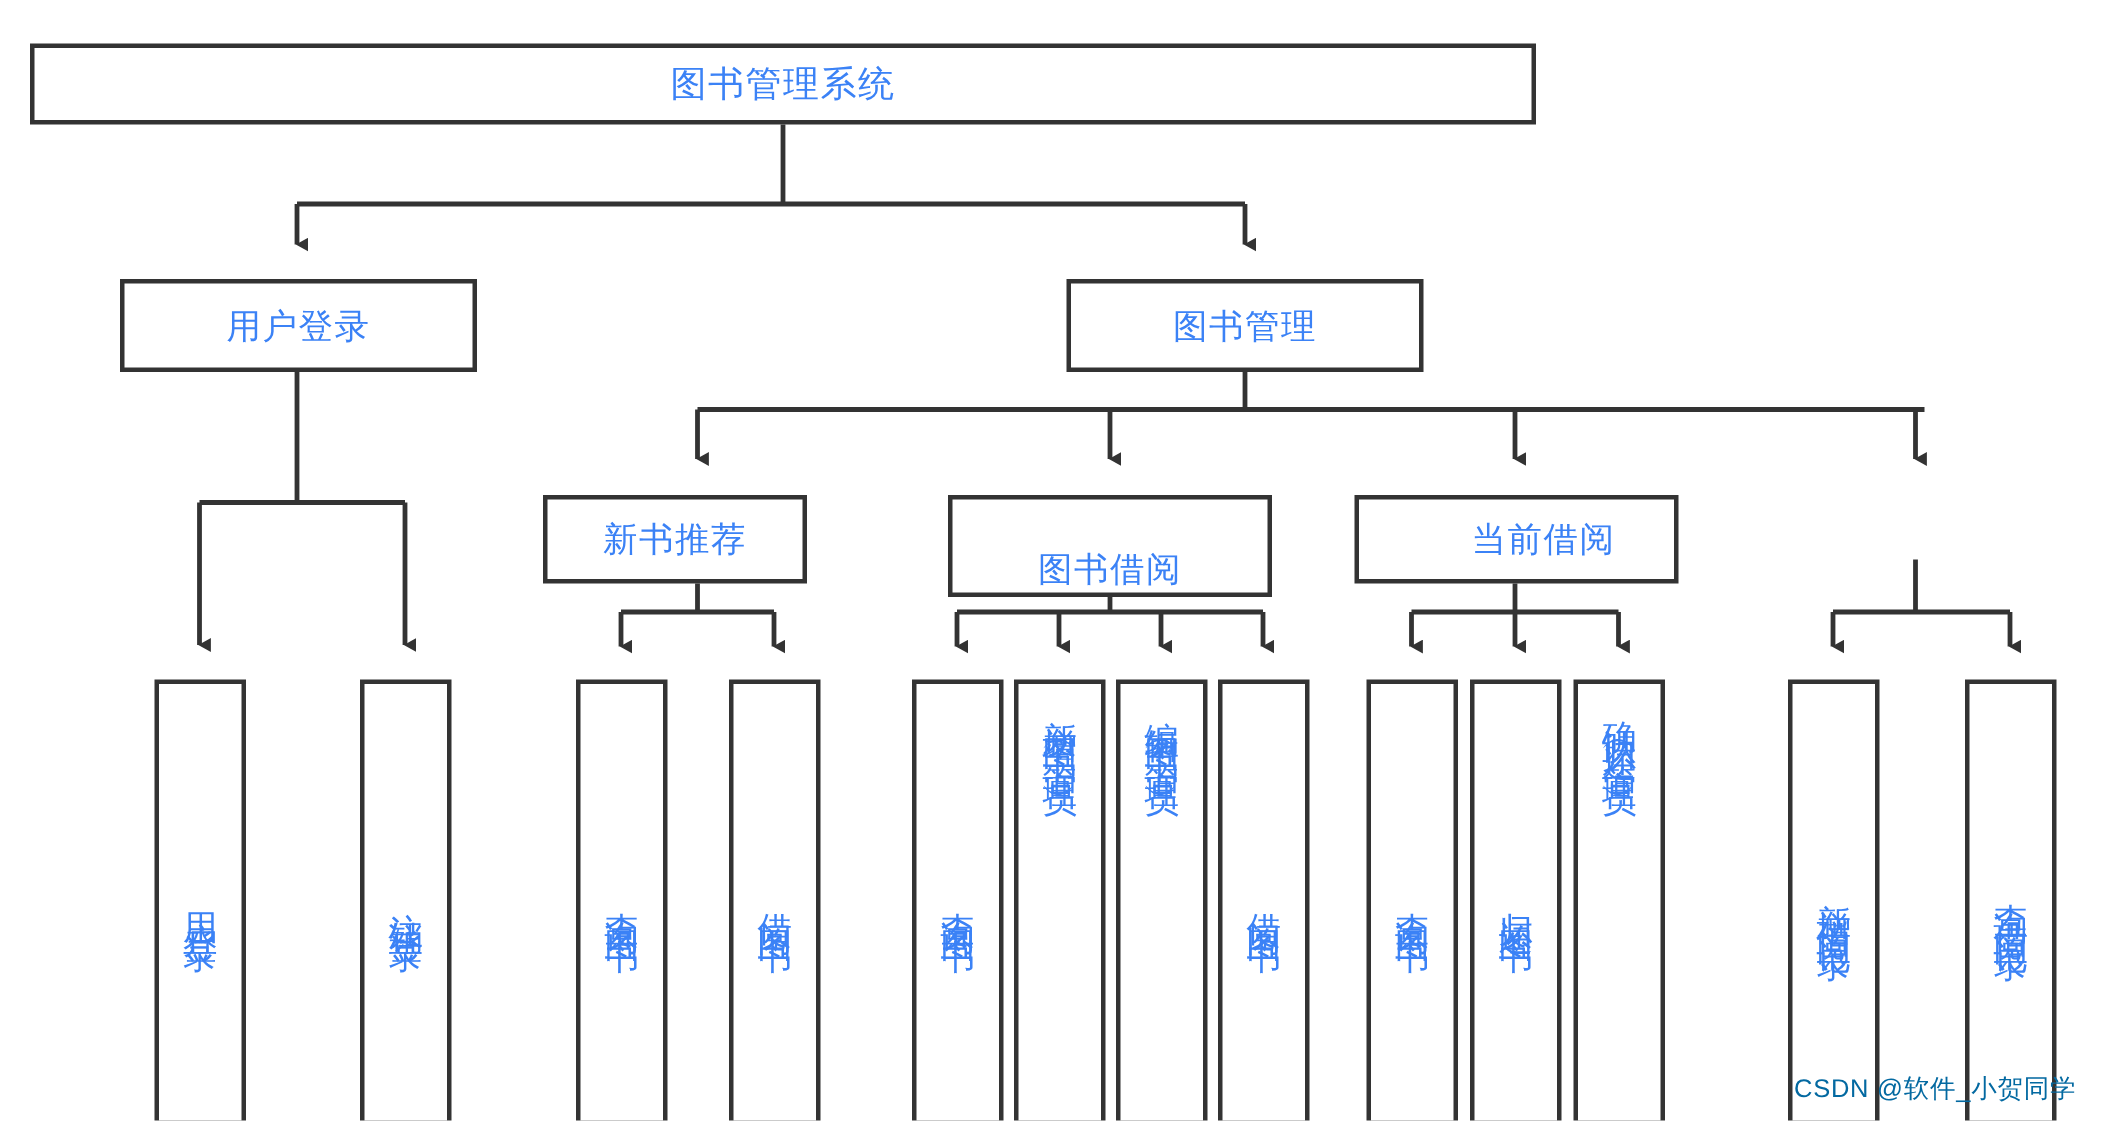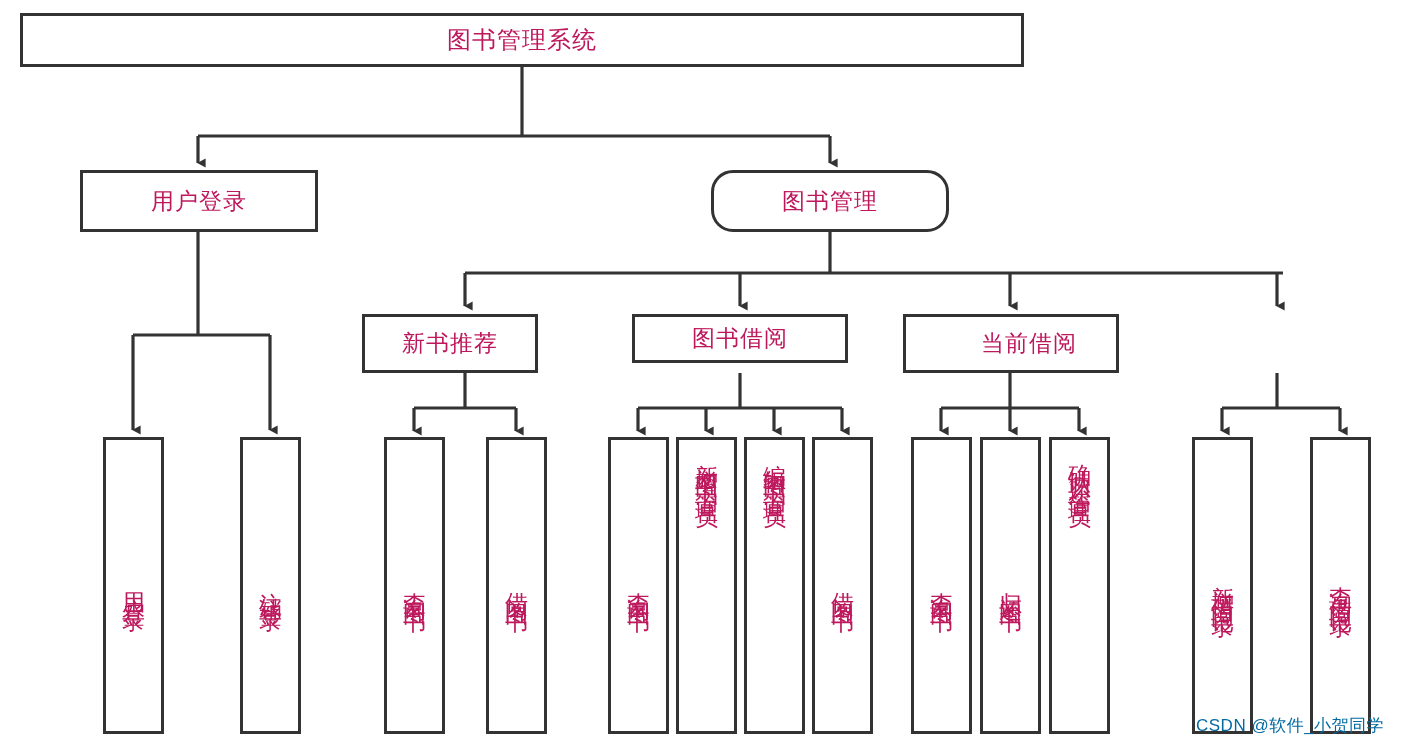--- a/index.html
+++ b/index.html
@@ -29,21 +29,22 @@
     pointer-events: none;
   }
   .node {
     position: absolute;
     box-sizing: border-box;
     background: #ffffff;
     border: 3px solid #333333;
     display: flex;
     align-items: center;
     justify-content: center;
-    color: #be185d;
+    color: #3b82f6;
+    margin-top: 16px;
   }
   .node-h {
     font-size: 23px;
     letter-spacing: 1px;
     white-space: nowrap;
   }
   .node-root .node-h { font-size: 24px; }
   .node-v {
     font-size: 23px;
     writing-mode: vertical-rl;
@@ -126,28 +127,28 @@
     </g>
   </svg>
 
   <div class="node node-root" style="left:20px; top:13px; width:1004px; height:54px;">
     <span class="node-h">图书管理系统</span>
   </div>
 
   <div class="node" style="left:80px; top:170px; width:238px; height:62px;">
     <span class="node-h">用户登录</span>
   </div>
-  <div class="node" style="left:711px; top:170px; width:238px; height:62px;border-radius:22px;">
+  <div class="node" style="left:711px; top:170px; width:238px; height:62px;">
     <span class="node-h">图书管理</span>
   </div>
 
   <div class="node" style="left:362px; top:314px; width:176px; height:59px;">
     <span class="node-h">新书推荐</span>
   </div>
-  <div class="node" style="left:632px; top:314px; width:216px; height:49px;">
+  <div class="node" style="left:632px; top:314px; width:216px; height:68px;align-items:flex-end;">
     <span class="node-h">图书借阅</span>
   </div>
   <div class="node" style="left:903px; top:314px; width:216px; height:59px;padding-left:36px;">
     <span class="node-h">当前借阅</span>
   </div>
 
   <div class="node node-leaf" style="left:103px; top:437px; width:61px; height:297px;">
     <span class="node-v">用户登录</span>
   </div>
   <div class="node node-leaf" style="left:240px; top:437px; width:61px; height:297px;">

